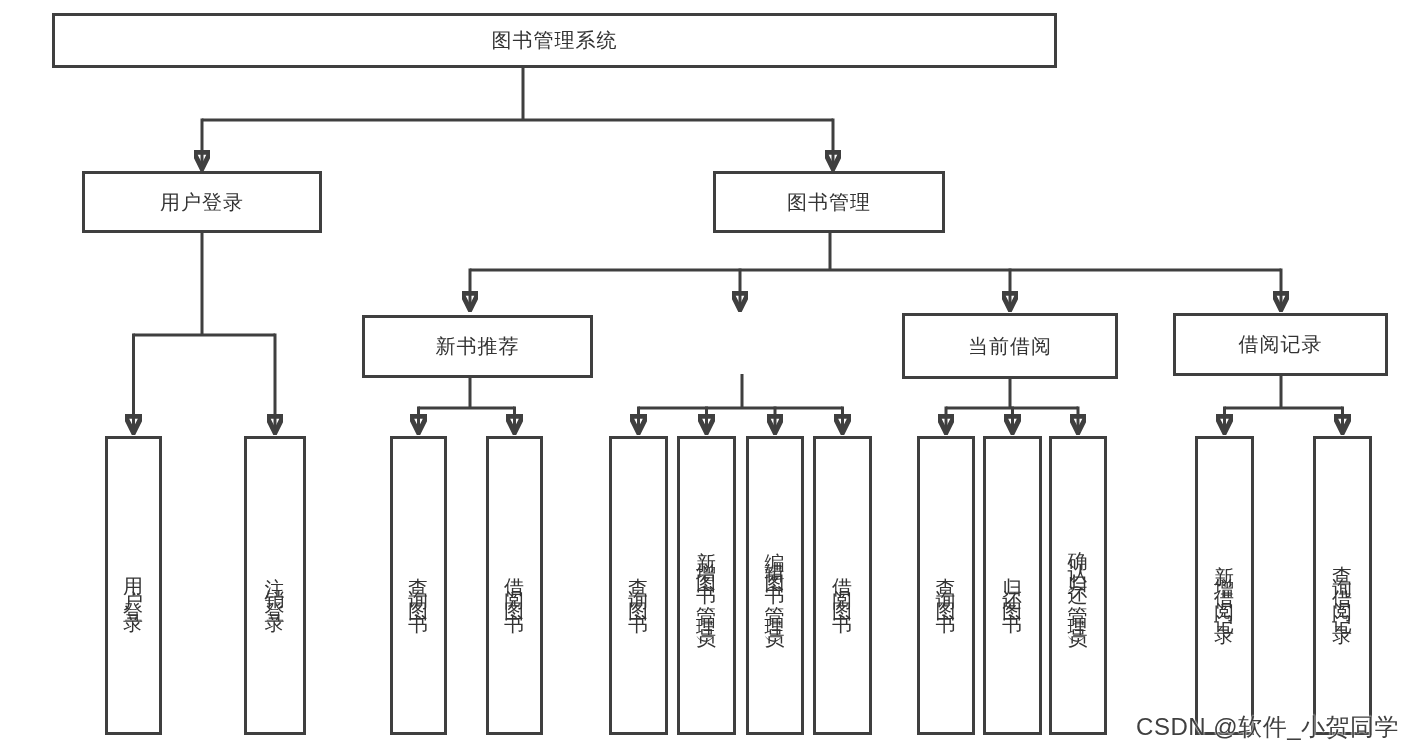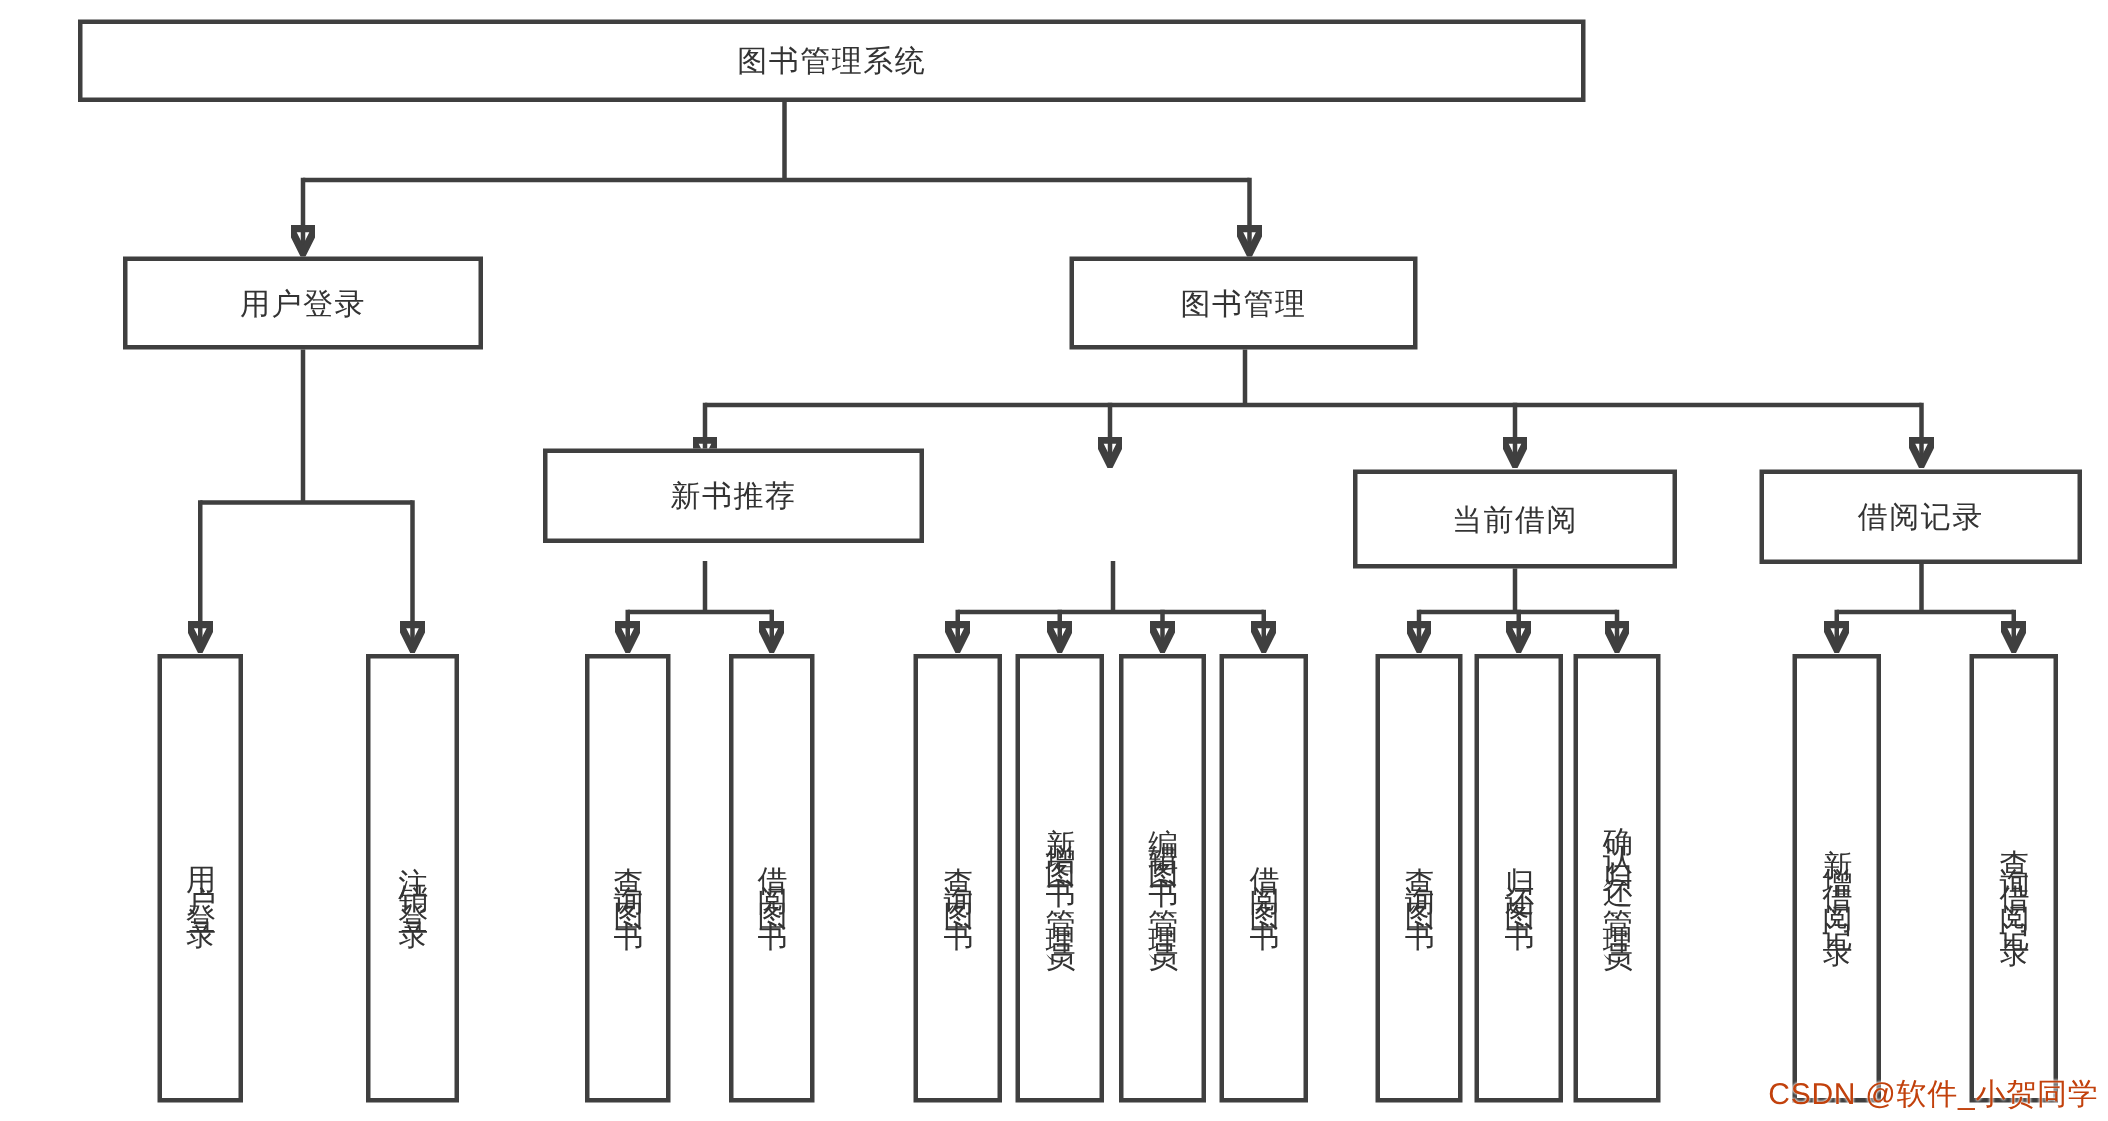--- a/index.html
+++ b/index.html
@@ -14,21 +14,21 @@
     display:flex;align-items:center;justify-content:center;color:#333333;
     font-size:20px;letter-spacing:1px;z-index:2;white-space:nowrap;
   }
   .vbox{
     writing-mode:vertical-rl;text-orientation:mixed;
     letter-spacing:12px;line-height:1;white-space:normal;
   }
   .vbox.long{letter-spacing:11px;}
   .watermark{
     position:absolute;right:6px;bottom:4px;z-index:5;
-    font-size:20px;color:#c2410c;letter-spacing:0.5px;
+    font-size:24px;color:#404040;letter-spacing:0.5px;
     text-shadow:0 0 2px #ffffff,0 0 2px #ffffff;
   }
 </style>
 </head>
 <body>
 
 <div class="canvas">
 
   <svg class="connectors" viewBox="0 0 1405 747" xmlns="http://www.w3.org/2000/svg">
     <defs>
@@ -83,21 +83,21 @@
       <line x1="1224.5" y1="406.5" x2="1224.5" y2="432" marker-end="url(#arw)"></line>
       <line x1="1342.5" y1="406.5" x2="1342.5" y2="432" marker-end="url(#arw)"></line>
     </g>
   </svg>
 
   <div class="box" style="left:20px;top:13px;width:1005px;height:55px;margin-left:32px;">图书管理系统</div>
 
   <div class="box" style="left:82px;top:171px;width:240px;height:62px;">用户登录</div>
   <div class="box" style="left:713px;top:171px;width:232px;height:62px;">图书管理</div>
 
-  <div class="box" style="left:362px;top:299px;width:254px;height:63px;">新书推荐</div>
+  <div class="box" style="left:362px;top:315px;width:231px;height:63px;">新书推荐</div>
   <div class="box" style="left:902px;top:313px;width:216px;height:66px;">当前借阅</div>
   <div class="box" style="left:1173px;top:313px;width:215px;height:63px;">借阅记录</div>
 
   <div class="box vbox" style="left:105px;top:436px;width:57px;height:299px;">用户登录</div>
   <div class="box vbox" style="left:244px;top:436px;width:62px;height:299px;">注销登录</div>
 
   <div class="box vbox" style="left:390px;top:436px;width:57px;height:299px;">查询图书</div>
   <div class="box vbox" style="left:486px;top:436px;width:57px;height:299px;">借阅图书</div>
 
   <div class="box vbox" style="left:609px;top:436px;width:59px;height:299px;">查询图书</div>

